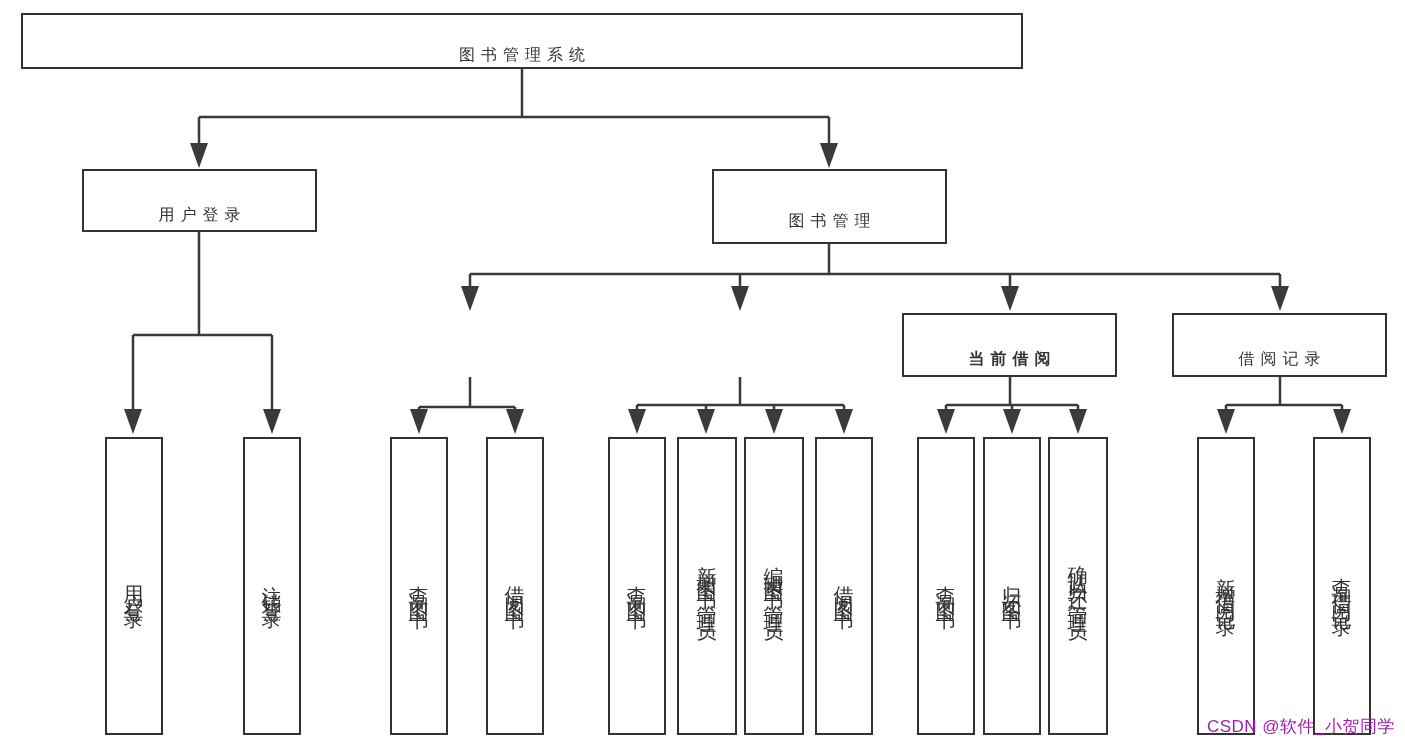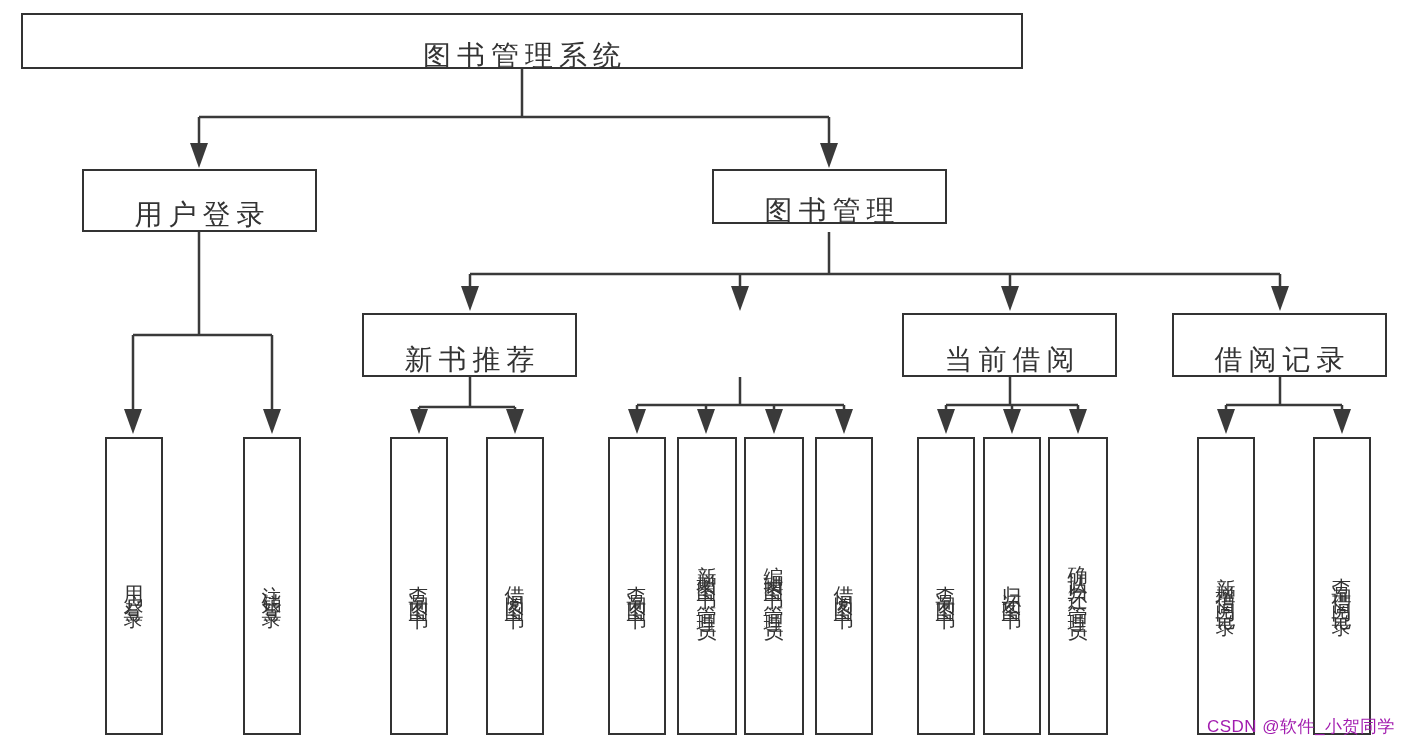--- a/index.html
+++ b/index.html
@@ -22,43 +22,43 @@
     box-sizing: border-box;
     border: 2.5px solid #333333;
     background: #ffffff;
     display: flex;
     align-items: center;
     justify-content: center;
     color: #333333;
     z-index: 2;
   }
   .hlabel {
-    font-size: 28px;
+    font-size: 16px;
     letter-spacing: 6px;
     text-indent: 6px;
     white-space: nowrap;
     color: #333333;
     margin-top: 29px;
   }
   .vlabel {
     writing-mode: vertical-rl;
     text-orientation: mixed;
     font-size: 20px;
     line-height: 1.1;
     letter-spacing: 8px;
     color: #333333;
     white-space: nowrap;
   }
   
   .n-root  { left: 21px;   top: 13px;  width: 1002px; height: 56px; }
   .n-login { left: 82px;   top: 169px; width: 235px;  height: 63px; }
-  .n-mgmt  { left: 712px;  top: 169px; width: 235px;  height: 55px; }
+  .n-mgmt  { left: 712px;  top: 169px; width: 235px;  height: 75px; }
   .n-l3a   { left: 362px;  top: 313px; width: 215px;  height: 64px; }
   .n-l3b   { left: 632px;  top: 313px; width: 215px;  height: 64px; }
-  .n-l3c   { left: 902px;  top: 313px; width: 215px;  height: 64px; }
+  .n-l3c   { left: 902px;  top: 313px; width: 215px;  height: 64px; font-weight: bold; }
   .n-l3d   { left: 1172px; top: 313px; width: 215px;  height: 64px; }
   .leaf    { top: 437px; height: 298px; }
   .f01 { left: 105px;  width: 58px; }
   .f02 { left: 243px;  width: 58px; }
   .f03 { left: 390px;  width: 58px; }
   .f04 { left: 486px;  width: 58px; }
   .f05 { left: 608px;  width: 58px; }
   .f06 { left: 677px;  width: 60px; }
   .f07 { left: 744px;  width: 60px; }
   .f08 { left: 815px;  width: 58px; }
@@ -127,23 +127,20 @@
     <span class="hlabel">图书管理系统</span>
   </div>
 
   <div class="box n-login">
     <span class="hlabel">用户登录</span>
   </div>
   <div class="box n-mgmt">
     <span class="hlabel">图书管理</span>
   </div>
 
-  <div class="box n-l3a">
-    <span class="hlabel">新书推荐</span>
-  </div>
   <div class="box n-l3c">
     <span class="hlabel">当前借阅</span>
   </div>
   <div class="box n-l3d">
     <span class="hlabel">借阅记录</span>
   </div>
 
   <div class="box leaf f01">
     <span class="vlabel">用户登录</span>
   </div>

